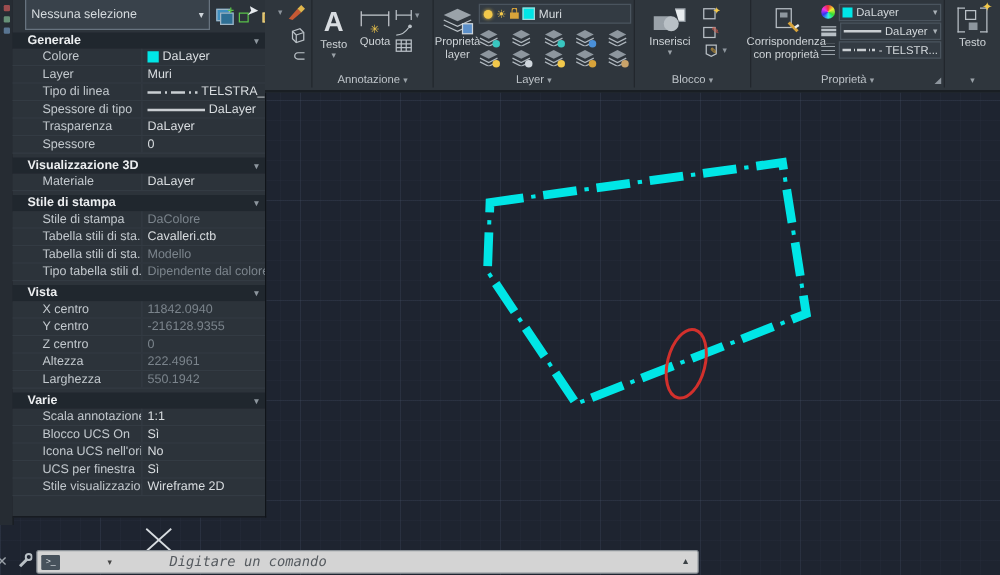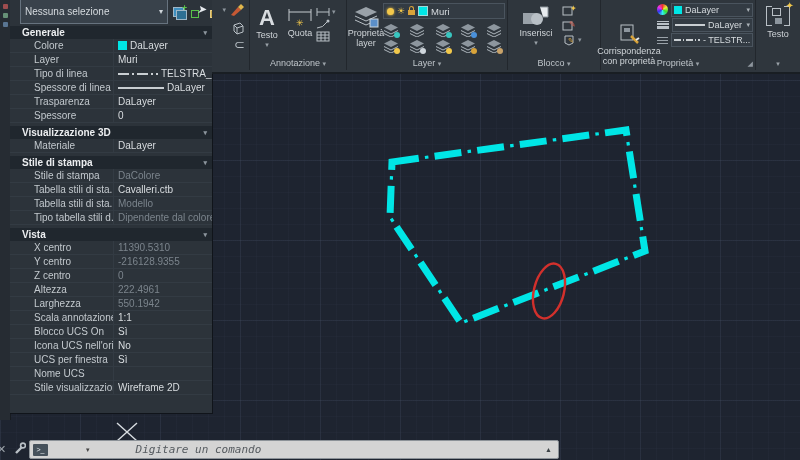--- a/index.html
+++ b/index.html
@@ -88,21 +88,21 @@
   .ltool .badge{position:absolute;right:-1px;bottom:-1px;width:6px;height:6px;border-radius:50%;}
 
   
   .p-blocco{width:93px;box-sizing:border-box;}
   .ins-big{position:absolute;left:6px;top:2px;width:44px;}
   .blocco-small{position:absolute;left:54px;top:4px;display:flex;flex-direction:column;gap:3px;}
   .bs-row{display:flex;align-items:center;gap:2px;}
 
   
   .p-prop{width:155px;box-sizing:border-box;}
-  .match-big{position:absolute;left:2px;top:20px;width:52px;}
+  .match-big{position:absolute;left:2px;top:2px;width:52px;}
   .prop-rows{position:absolute;left:56px;top:3px;width:96px;display:flex;flex-direction:column;gap:2px;}
   .prop-row{display:flex;align-items:center;gap:3px;height:13px;}
   .wheel{width:11px;height:11px;border-radius:50%;
     background:conic-gradient(#e33,#ee3,#3d3,#3ee,#33e,#e3e,#e33);}
   .thick-lines{display:flex;flex-direction:column;gap:1px;width:12px;}
   .thick-lines i{display:block;background:#b9c0c6;}
   .hatchsq{width:11px;height:9px;
     background:repeating-linear-gradient(0deg,#9aa2a9 0 1px,transparent 1px 3px);}
   .prop-field{flex:1;height:12px;background:#333b43;border:1px solid #4a545e;display:flex;
     align-items:center;gap:3px;padding:0 2px;font-size:9px;color:#d6dbdf;white-space:nowrap;overflow:hidden;}
@@ -195,21 +195,21 @@
           </span>
         </div>
         <div class="prow">
           <span class="lbl">Tipo di linea</span>
           <span class="val">
             <span class="line-dashdot"></span>
             <span>TELSTRA_...</span>
           </span>
         </div>
         <div class="prow">
-          <span class="lbl">Spessore di linea</span>
+          <span class="lbl">Spessore di tipo</span>
           <span class="val">
             <span class="line-solid"></span>
             <span>DaLayer</span>
           </span>
         </div>
         <div class="prow">
           <span class="lbl">Trasparenza</span>
           <span class="val">
             <span>DaLayer</span>
           </span>
@@ -258,21 +258,21 @@
             <span>Dipendente dal colore</span>
           </span>
         </div>
         <div class="sec-header">
           <span>Vista</span>
           <span class="sh-arrow">▾</span>
         </div>
         <div class="prow">
           <span class="lbl">X centro</span>
           <span class="val muted">
-            <span>11390.5310</span>
+            <span>11842.0940</span>
           </span>
         </div>
         <div class="prow">
           <span class="lbl">Y centro</span>
           <span class="val muted">
             <span>-216128.9355</span>
           </span>
         </div>
         <div class="prow">
           <span class="lbl">Z centro</span>
@@ -285,20 +285,24 @@
           <span class="val muted">
             <span>222.4961</span>
           </span>
         </div>
         <div class="prow">
           <span class="lbl">Larghezza</span>
           <span class="val muted">
             <span>550.1942</span>
           </span>
         </div>
+        <div class="sec-header">
+          <span>Varie</span>
+          <span class="sh-arrow">▾</span>
+        </div>
         <div class="prow">
           <span class="lbl">Scala annotazione</span>
           <span class="val">
             <span>1:1</span>
           </span>
         </div>
         <div class="prow">
           <span class="lbl">Blocco UCS On</span>
           <span class="val">
             <span>Sì</span>
@@ -307,26 +311,20 @@
         <div class="prow">
           <span class="lbl">Icona UCS nell'ori...</span>
           <span class="val">
             <span>No</span>
           </span>
         </div>
         <div class="prow">
           <span class="lbl">UCS per finestra</span>
           <span class="val">
             <span>Sì</span>
-          </span>
-        </div>
-        <div class="prow">
-          <span class="lbl">Nome UCS</span>
-          <span class="val">
-            <span></span>
           </span>
         </div>
         <div class="prow">
           <span class="lbl">Stile visualizzazione</span>
           <span class="val">
             <span>Wireframe 2D</span>
           </span>
         </div>
       </div>
   </div>

